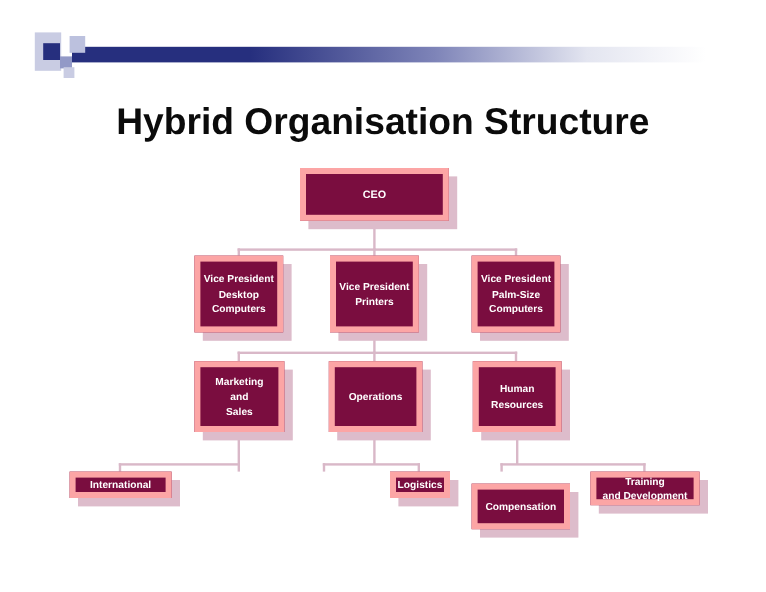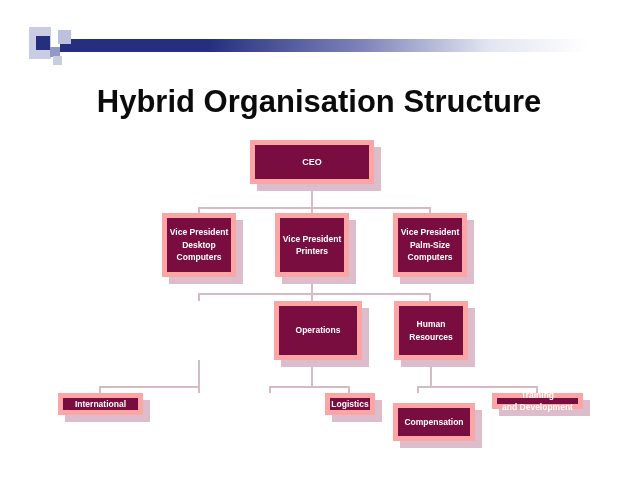--- a/index.html
+++ b/index.html
@@ -36,28 +36,28 @@
     text-align:center; font-weight:bold; white-space:pre-line;
   }
   .f9  { font-size:9px;   line-height:13px; }
   .f85 { font-size:8.5px; line-height:12.5px; }
 
   .n-ceo        { left:250px; top:140px; width:124px; height:44px; }
   .n-vp-desktop { left:162px; top:213px; width:74px;  height:64px; }
   .n-vp-print   { left:275px; top:213px; width:74px;  height:64px; }
   .n-vp-palm    { left:393px; top:213px; width:74px;  height:64px; }
   .n-marketing  { left:162px; top:301px; width:75px;  height:59px; }
-  .n-operations { left:274px; top:301px; width:88px;  height:59px; }
+  .n-operations { left:274px; top:301px; width:78px;  height:59px; }
   .n-hr         { left:394px; top:301px; width:74px;  height:59px; }
   .n-intl       { left:58px;  top:393px; width:85px;  height:22px; }
   .n-domestic   { left:157px; top:393px; width:58px;  height:22px; }
   .n-manuf      { left:230px; top:393px; width:80px;  height:22px; }
   .n-logistics  { left:325px; top:393px; width:50px;  height:22px; }
   .n-comp       { left:393px; top:393px; width:82px;  height:38px;margin-top:10px; }
-  .n-training   { left:492px; top:393px; width:91px;  height:16px; }
+  .n-training   { left:492px; top:393px; width:91px;  height:28px; }
 
   
   .line { position:absolute; background:var(--connector); }
   .l-ceo-v    { left:311px; top:184px; width:2px;   height:24px; }
   .l-top-h    { left:198px; top:207px; width:233px; height:2px; }
   .l-vp1-v    { left:198px; top:207px; width:2px;   height:6px; }
   .l-vp2-v    { left:311px; top:207px; width:2px;   height:6px; }
   .l-vp3-v    { left:429px; top:207px; width:2px;   height:6px; }
   .l-print-v  { left:311px; top:277px; width:2px;   height:17px; }
   .l-mid-h    { left:198px; top:293px; width:233px; height:2px; }
@@ -114,20 +114,23 @@
 
   <div class="node n-ceo f9">CEO</div>
   <div class="node n-vp-desktop f85">Vice President
 Desktop
 Computers</div>
   <div class="node n-vp-print f85">Vice President
 Printers</div>
   <div class="node n-vp-palm f85">Vice President
 Palm-Size
 Computers</div>
+  <div class="node n-marketing f85">Marketing
+and
+Sales</div>
   <div class="node n-operations f85">Operations</div>
   <div class="node n-hr f85">Human
 Resources</div>
   <div class="node n-intl f85">International</div>
   <div class="node n-logistics f85">Logistics</div>
   <div class="node n-comp f85">Compensation</div>
   <div class="node n-training f85">Training
 and Development</div>
 
 </div>

